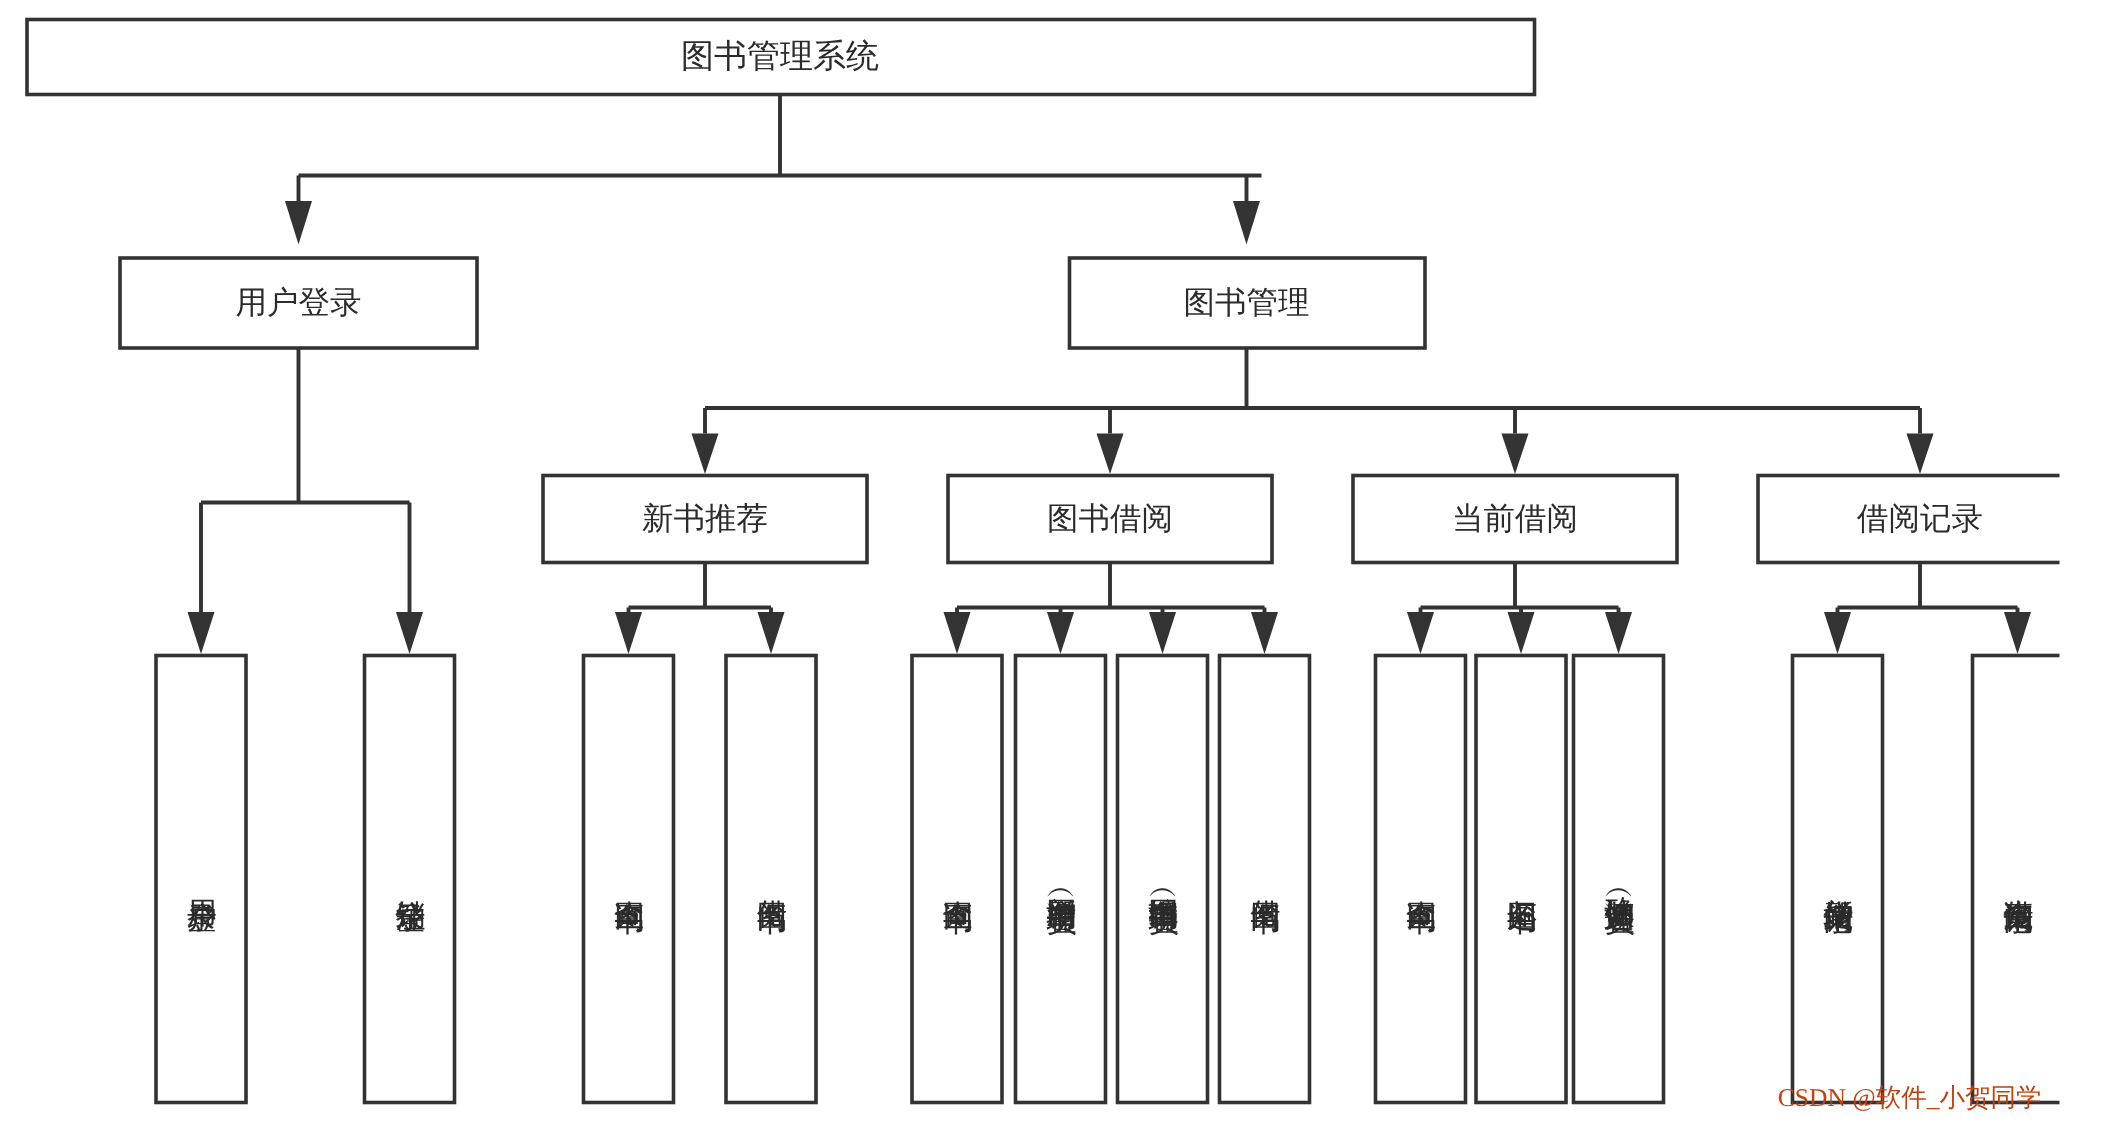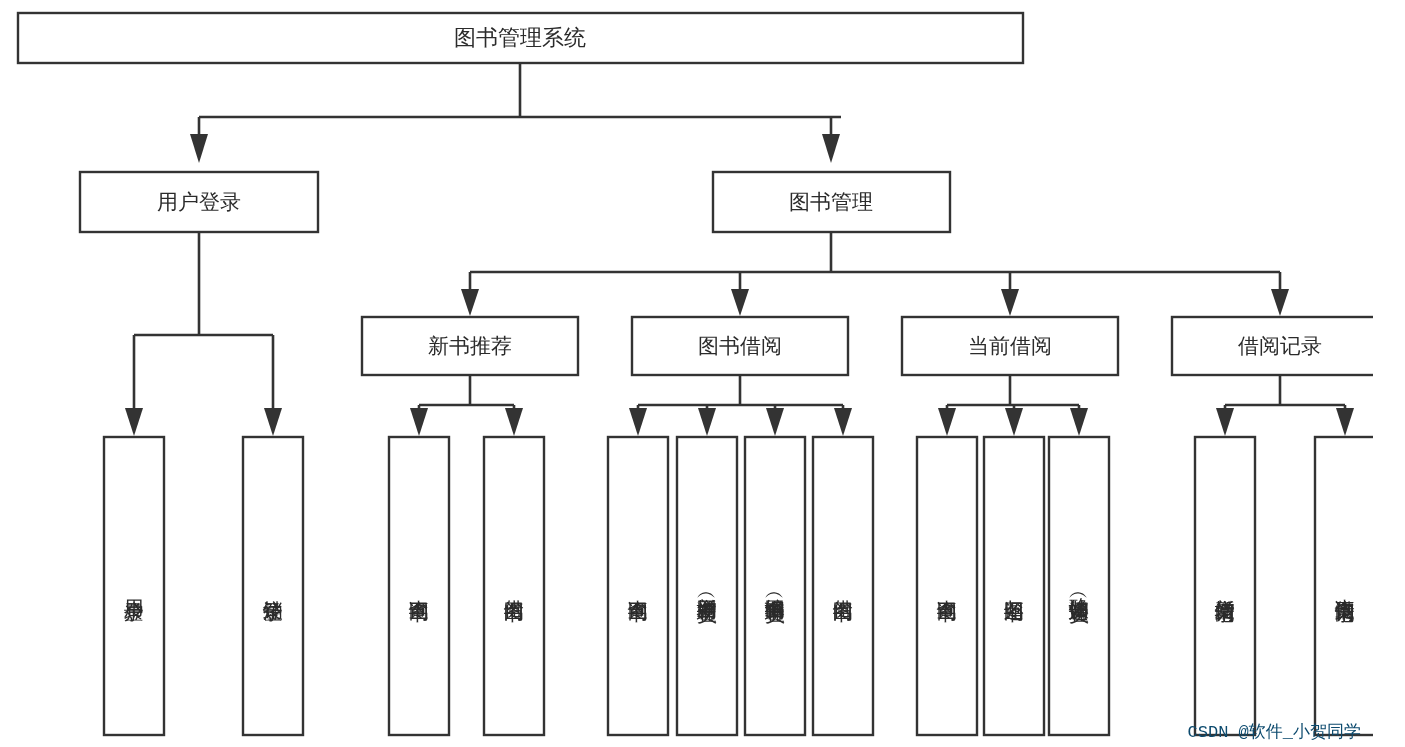--- a/index.html
+++ b/index.html
@@ -67,23 +67,23 @@
     white-space: nowrap;
     pointer-events: none;
     display: flex;
     align-items: center;
     justify-content: center;
   }
   .watermark {
     position: absolute;
     right: 12px;
     bottom: 4px;
-    font-family: Liberation Mono, monospace;
+    font-family: Liberation Serif, serif;
     font-size: 17px;
-    color: #0c4a6e;
+    color: #c2410c;
     white-space: nowrap;
     user-select: none;
   }
 </style>
 </head>
 <body>
 
 <div id="diagram-root">
 
   <svg class="diagram-canvas" viewBox="0 0 1405 747" xmlns="http://www.w3.org/2000/svg">

